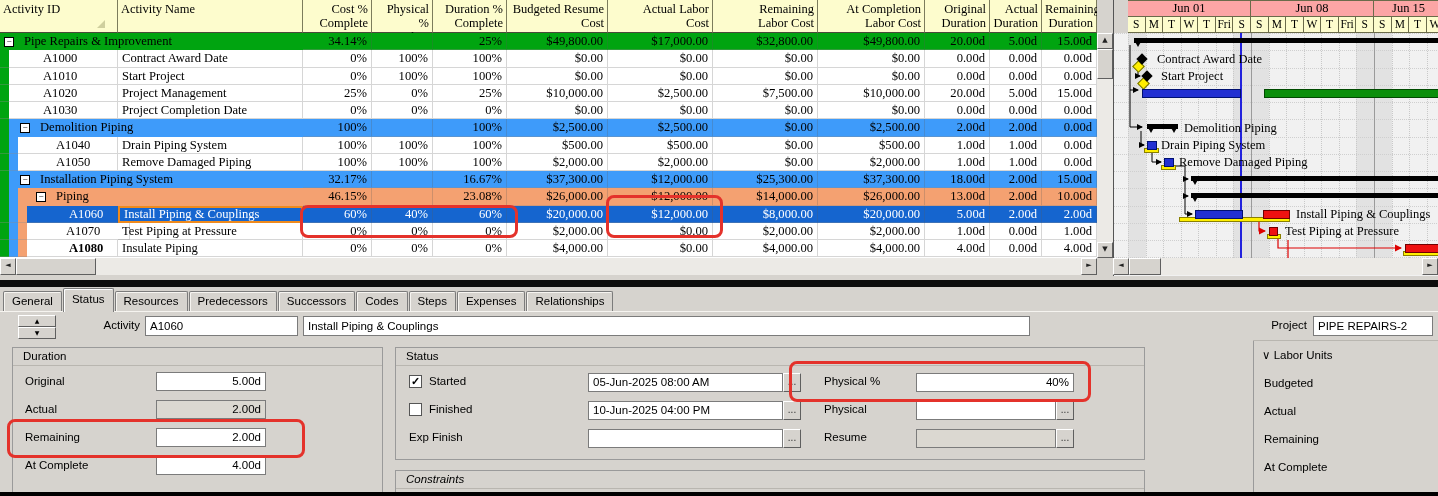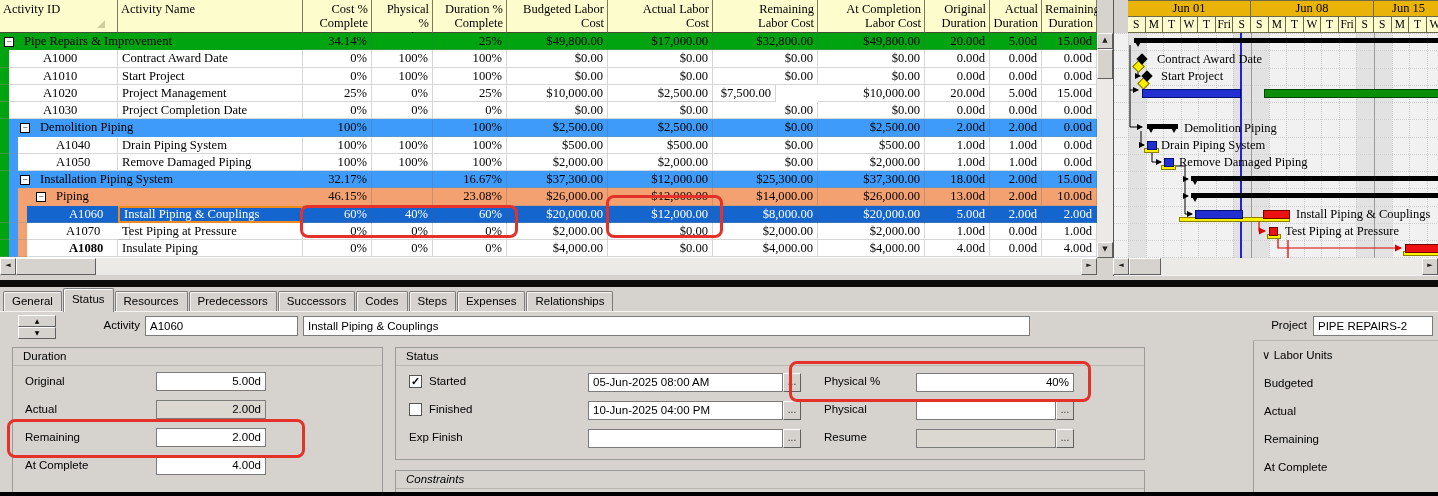--- a/index.html
+++ b/index.html
@@ -24,21 +24,21 @@
   .gtitle{position:absolute;top:0;height:17.25px;line-height:16px;white-space:nowrap;color:#000;}
   
   .sb-btn{position:absolute;background:#d6d3ce;border:1px solid;border-color:#fff #5f5f5f #5f5f5f #fff;
           box-sizing:border-box;font-size:7px;line-height:13px;text-align:center;color:#222;
           font-family:"DejaVu Sans",sans-serif;}
   .sb-track{position:absolute;background:#eceae6;}
   .sb-thumb{position:absolute;background:#d6d3ce;border:1px solid;border-color:#fff #5f5f5f #5f5f5f #fff;box-sizing:border-box;}
   
   #gantt-pane{position:absolute;left:1113px;top:0;width:325px;height:276px;background:#f1f1f1;border-left:1px solid #555;box-sizing:border-box;}
   #ghead{position:absolute;left:0;top:0;width:325px;height:33px;background:#d6d3ce;overflow:hidden;}
-  .wk{position:absolute;top:0;height:17px;background:#eab308;border:1px solid #6b6b4a;border-width:1px 1px 1px 0;
+  .wk{position:absolute;top:0;height:17px;background:#fca5a5;border:1px solid #6b6b4a;border-width:1px 1px 1px 0;
       box-sizing:border-box;text-align:center;font-size:12.5px;line-height:15px;}
   .day{position:absolute;top:17px;height:16px;background:#fdfccd;border:0 solid #6b6b4a;border-width:0 1px 1px 0;
       box-sizing:border-box;text-align:center;font-size:11.5px;line-height:14px;overflow:hidden;}
   #gchart{position:absolute;left:0;top:33px;width:325px;height:225px;overflow:hidden;}
   .shade{position:absolute;top:0;height:225px;background:#e2e2e2;}
   .dline{position:absolute;top:0;height:225px;width:0;border-left:1px dotted #c9c9c9;}
   .wline{position:absolute;top:0;height:225px;width:1px;background:#9a9a9a;}
   .rline{position:absolute;left:0;width:325px;height:0;border-top:1px dotted #cfcfcf;}
   .gbar{position:absolute;box-sizing:border-box;}
   .glabel{position:absolute;font-size:12.5px;line-height:14px;white-space:nowrap;color:#000;}
@@ -81,21 +81,21 @@
     <div id="tbody-bg"></div>
     <div id="thead">
         <div class="hcell" style="left: 0px; width: 118px;">Activity ID<div style="position: absolute; right: 12px; bottom: 4px; width: 0px; height: 0px; border-width: 0px 0px 8px 8px; border-left-style: solid; border-bottom-style: solid; border-top-style: initial; border-top-color: initial; border-right-style: initial; border-right-color: initial; box-shadow: none; border-left-color: transparent; border-bottom-color: rgb(207, 207, 158);"></div></div>
         <div class="hcell" style="left: 118px; width: 185px;">Activity Name</div>
         <div class="hcell r" style="left: 303px; width: 69px;">Cost %
 Complete</div>
         <div class="hcell r" style="left: 372px; width: 61px;">Physical %
 Complete</div>
         <div class="hcell r" style="left: 433px; width: 74px;">Duration %
 Complete</div>
-        <div class="hcell r" style="left: 507px; width: 101px;">Budgeted Labor
+        <div class="hcell r" style="left: 507px; width: 101px;">Budgeted Resume
 Cost</div>
         <div class="hcell r" style="left: 608px; width: 105px;">Actual Labor
 Cost</div>
         <div class="hcell r" style="left: 713px; width: 105px;">Remaining
 Labor Cost</div>
         <div class="hcell r" style="left: 818px; width: 107px;">At Completion
 Labor Cost</div>
         <div class="hcell r" style="left: 925px; width: 65px;">Original
 Duration</div>
         <div class="hcell r" style="left: 990px; width: 52px;">Actual
@@ -150,21 +150,21 @@
         </div>
         <div class="trow" style="top: 84.75px;">
           <div class="band" style="left: 0px; background: rgb(0, 164, 16);"></div>
           <div class="tcell" style="left: 0px; width: 118px; padding-left: 43px;">A1020</div>
           <div class="tcell" style="left: 118px; width: 185px; padding-left: 4px;">Project Management</div>
           <div class="tcell r" style="left: 303px; width: 69px;">25%</div>
           <div class="tcell r" style="left: 372px; width: 61px;">0%</div>
           <div class="tcell r" style="left: 433px; width: 74px;">25%</div>
           <div class="tcell r" style="left: 507px; width: 101px;">$10,000.00</div>
           <div class="tcell r" style="left: 608px; width: 105px;">$2,500.00</div>
-          <div class="tcell r" style="left: 671px; width: 105px; text-align: right;">$7,500.00</div>
+          <div class="tcell r" style="left: 713px; width: 105px; text-align: right;">$7,500.00</div>
           <div class="tcell r" style="left: 818px; width: 107px;">$10,000.00</div>
           <div class="tcell r" style="left: 925px; width: 65px;">20.00d</div>
           <div class="tcell r" style="left: 990px; width: 52px;">5.00d</div>
           <div class="tcell r" style="left: 1042px; width: 55px;">15.00d</div>
         </div>
         <div class="trow" style="top: 102px;">
           <div class="band" style="left: 0px; background: rgb(0, 164, 16);"></div>
           <div class="tcell" style="left: 0px; width: 118px; padding-left: 43px;">A1030</div>
           <div class="tcell" style="left: 118px; width: 185px; padding-left: 4px;">Project Completion Date</div>
           <div class="tcell r" style="left: 303px; width: 69px;">0%</div>

